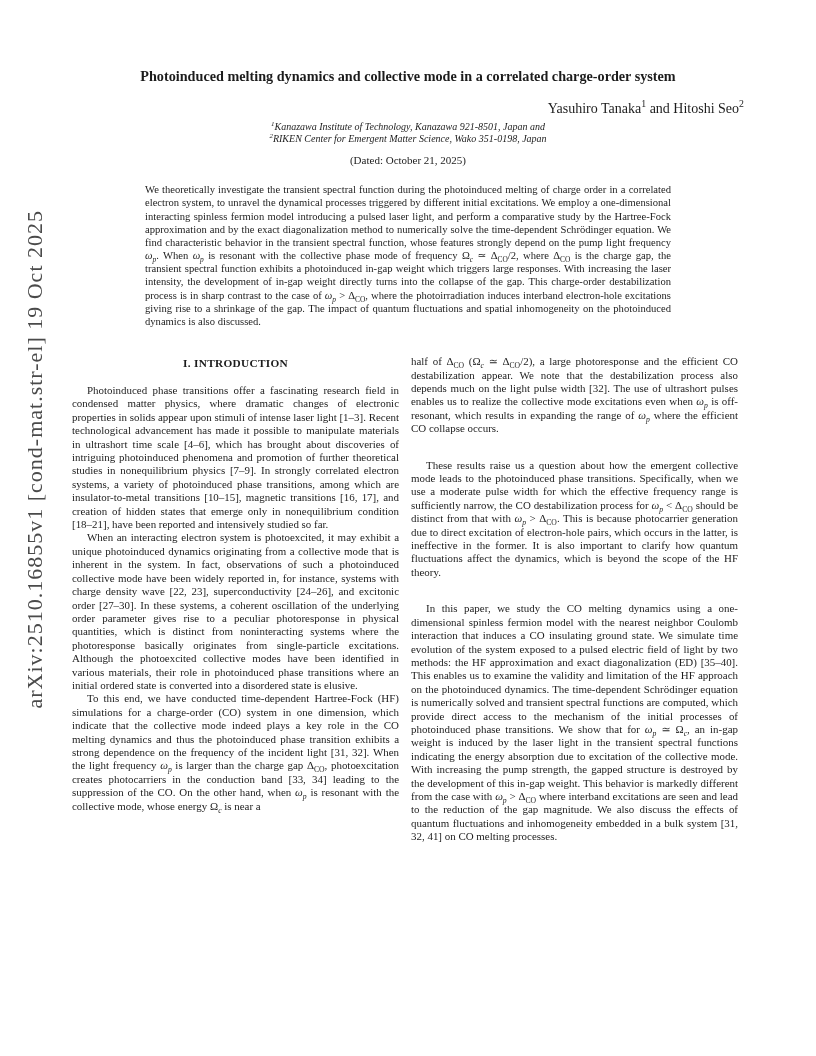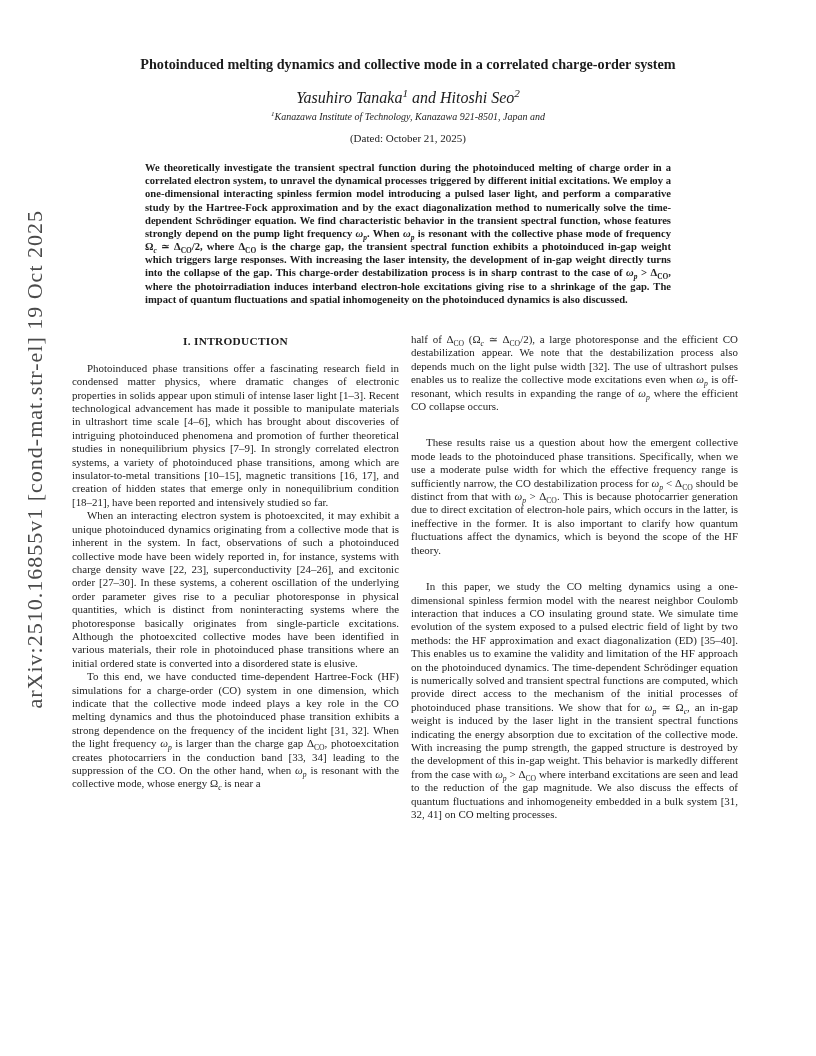--- a/index.html
+++ b/index.html
@@ -21,54 +21,52 @@
     left: 22px; top: 210px;
     writing-mode: vertical-rl;
     transform: rotate(180deg);
     font-size: 22px;
     letter-spacing: 1px;
     color: #4a4a4a;
     white-space: nowrap;
   }
   .content {
     position: absolute;
-    left: 72px; top: 56px;
+    left: 72px; top: 68px;
     width: 672px;
   }
   .title {
     margin: 0 0 15px 0;
     font-size: 14.2px;
     font-weight: bold;
     text-align: center;
     line-height: 1.25;
   }
   .authors {
-    text-align: center;
-    font-size: 16px;
+    text-align: right;
+    font-size: 14px;
     margin: 0 0 4px 0;
-    font-style: italic;
   }
   .affil {
     text-align: center;
     font-style: italic;
     font-size: 10px;
     line-height: 1.22;
   }
   .dated {
     text-align: center;
     font-size: 11px;
     margin: 9px 0 17px 0;
   }
   .abstract {
     margin: 0 73px 27px 73px;
     font-size: 10.6px;
     line-height: 1.245;
     text-align: justify;
     hyphens: auto;
-    font-weight: bold;
   }
   .columns { display: flex; gap: 12px; }
   .col {
     width: 327px;
     font-size: 10.95px;
     line-height: 1.225;
     text-align: justify;
     hyphens: auto;
   }
   .sec-heading {
@@ -92,20 +90,21 @@
   <div class="arxiv-banner">arXiv:2510.16855v1  [cond-mat.str-el]  19 Oct 2025</div>
 
   <div class="content">
 
     <h1 class="title">Photoinduced melting dynamics and collective mode in a correlated charge-order system</h1>
 
     <div class="authors">Yasuhiro Tanaka<sup>1</sup> and Hitoshi Seo<sup>2</sup></div>
 
     <div class="affil"><sup>1</sup>Kanazawa Institute of Technology, Kanazawa 921-8501, Japan and</div>
 
+    <div class="affil"><sup>2</sup>RIKEN Center for Emergent Matter Science, Wako 351-0198, Japan</div>
 
     <div class="dated">(Dated: October 21, 2025)</div>
 
     <div class="abstract">We theoretically investigate the transient spectral function during the photoinduced melting of charge order in a correlated electron system, to unravel the dynamical processes triggered by different initial excitations. We employ a one-dimensional interacting spinless fermion model introducing a pulsed laser light, and perform a comparative study by the Hartree-Fock approximation and by the exact diagonalization method to numerically solve the time-dependent Schrödinger equation. We find characteristic behavior in the transient spectral function, whose features strongly depend on the pump light frequency <i>ω<sub>p</sub></i>. When <i>ω<sub>p</sub></i> is resonant with the collective phase mode of frequency Ω<sub><i>c</i></sub> ≃ Δ<sub>CO</sub>/2, where Δ<sub>CO</sub> is the charge gap, the transient spectral function exhibits a photoinduced in-gap weight which triggers large responses. With increasing the laser intensity, the development of in-gap weight directly turns into the collapse of the gap. This charge-order destabilization process is in sharp contrast to the case of <i>ω<sub>p</sub></i> &gt; Δ<sub>CO</sub>, where the photoirradiation induces interband electron-hole excitations giving rise to a shrinkage of the gap. The impact of quantum fluctuations and spatial inhomogeneity on the photoinduced dynamics is also discussed.</div>
 
     <div class="columns">
 
       <div class="col">
         <h2 class="sec-heading">I.  INTRODUCTION</h2>
         <p class="para indent">Photoinduced phase transitions offer a fascinating research field in condensed matter physics, where dramatic changes of electronic properties in solids appear upon stimuli of intense laser light [1–3]. Recent technological advancement has made it possible to manipulate materials in ultrashort time scale [4–6], which has brought about discoveries of intriguing photoinduced phenomena and promotion of further theoretical studies in nonequilibrium physics [7–9]. In strongly correlated electron systems, a variety of photoinduced phase transitions, among which are insulator-to-metal transitions [10–15], magnetic transitions [16, 17], and creation of hidden states that emerge only in nonequilibrium condition [18–21], have been reported and intensively studied so far.</p>

